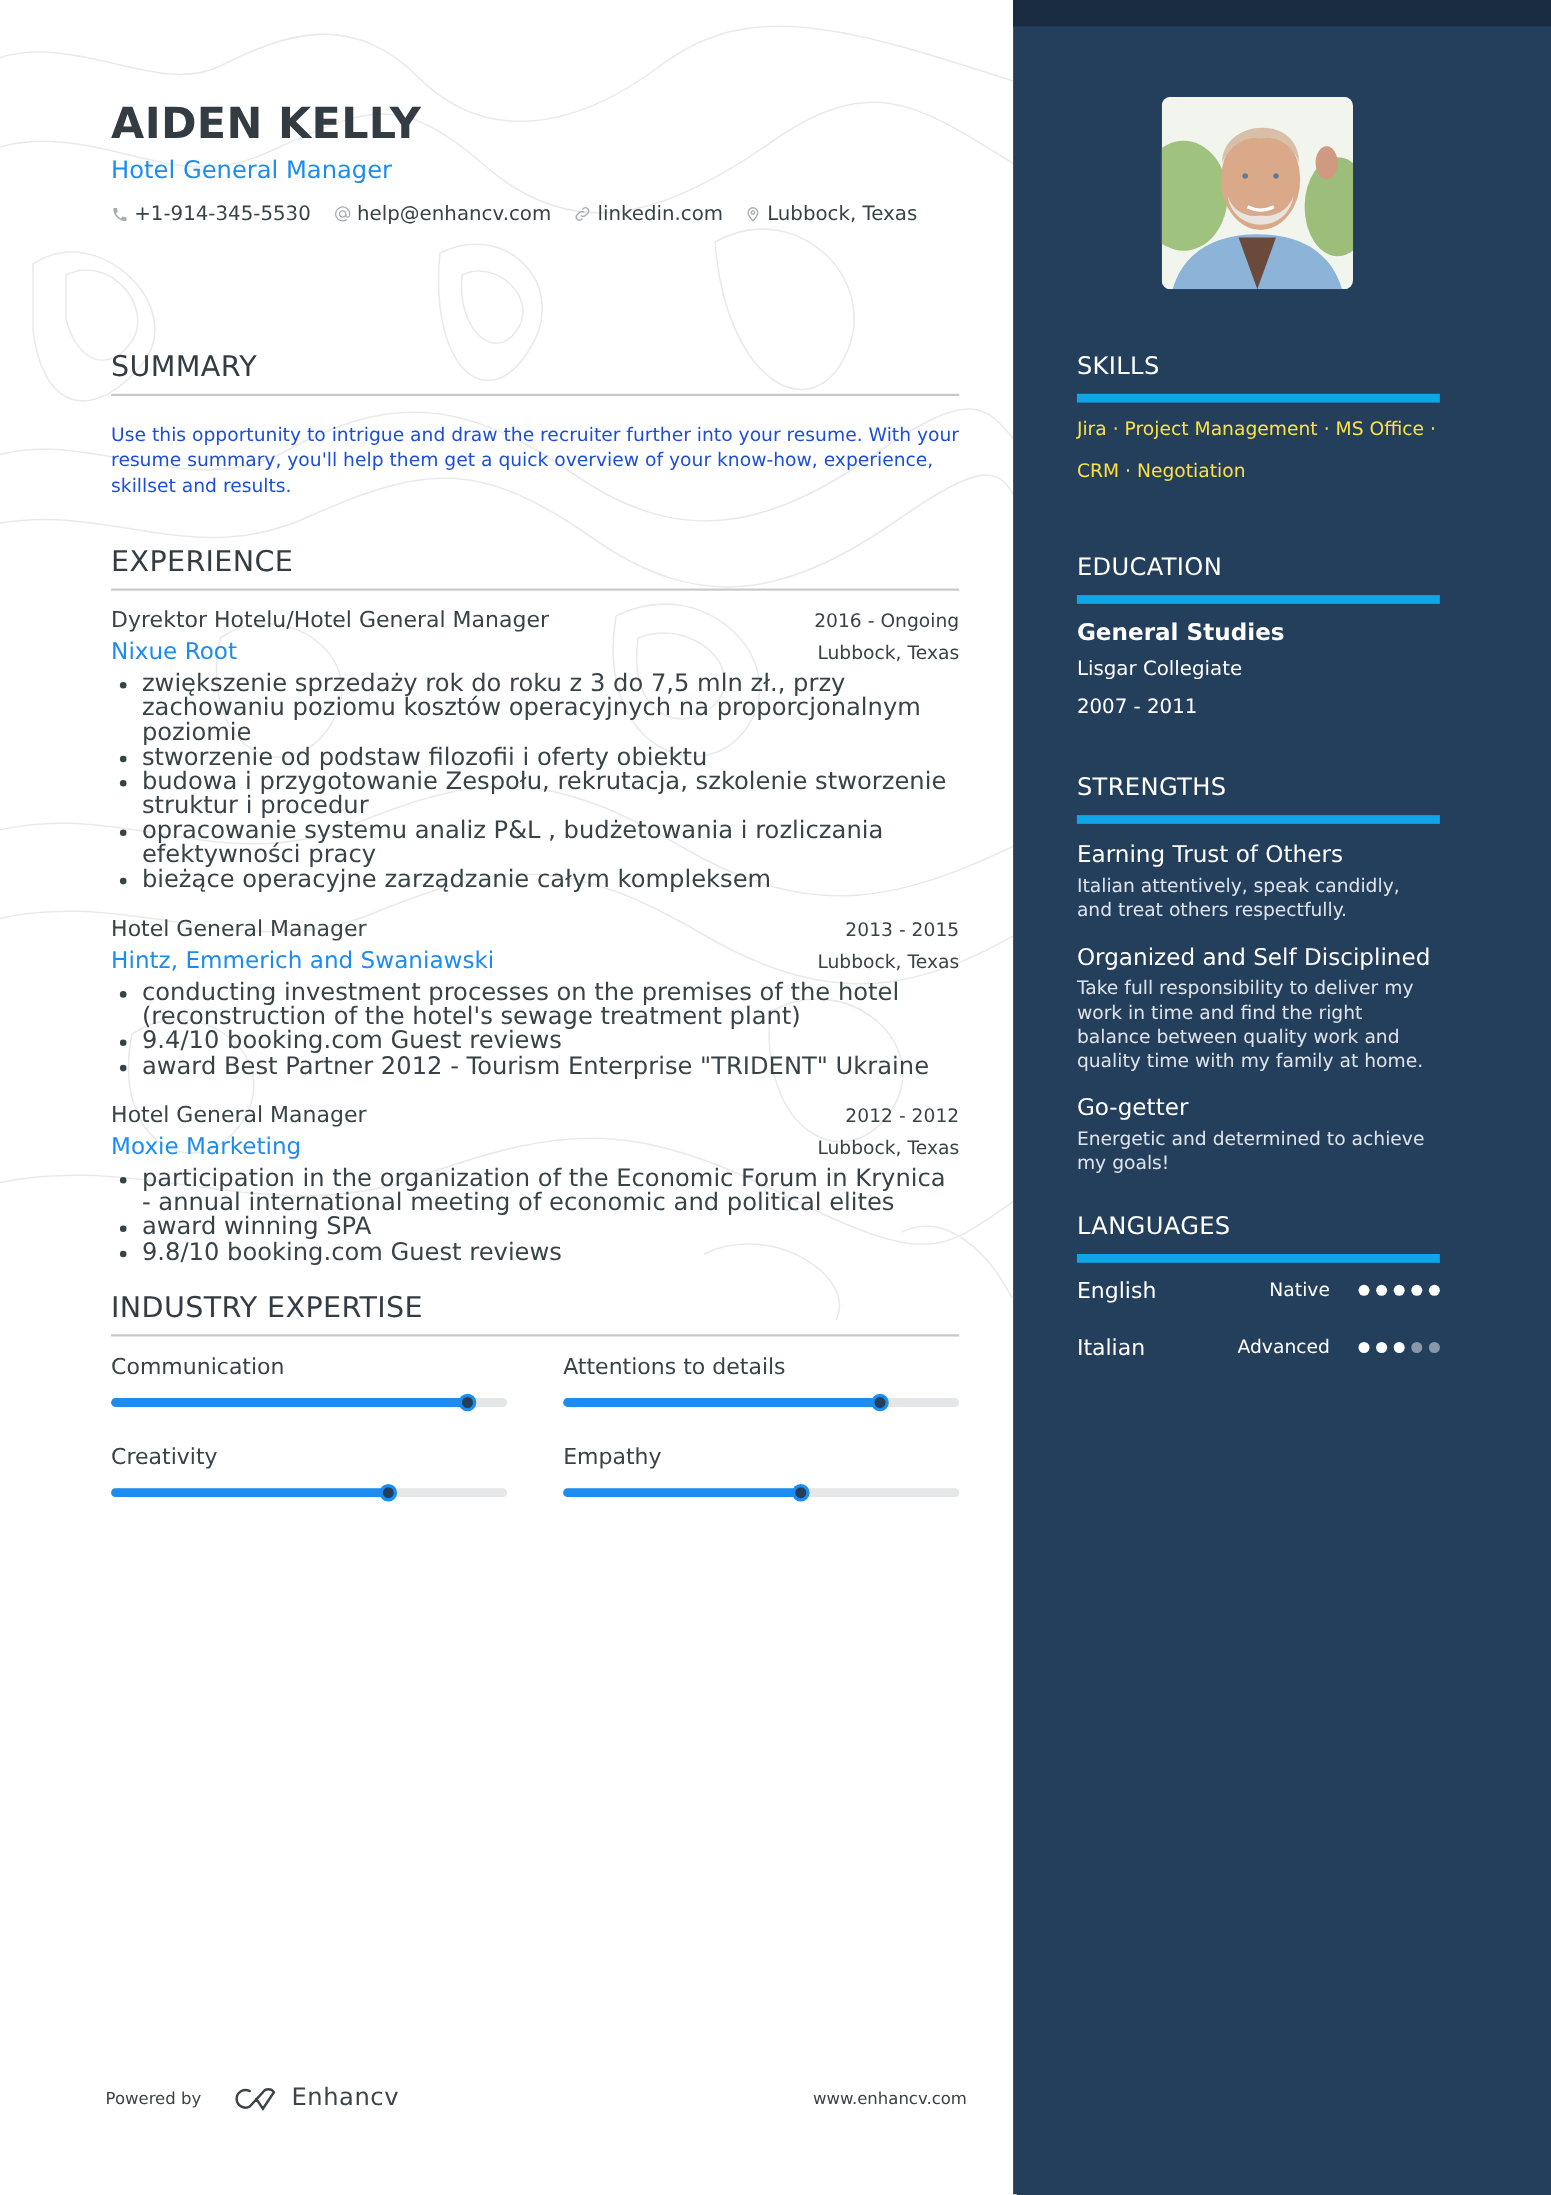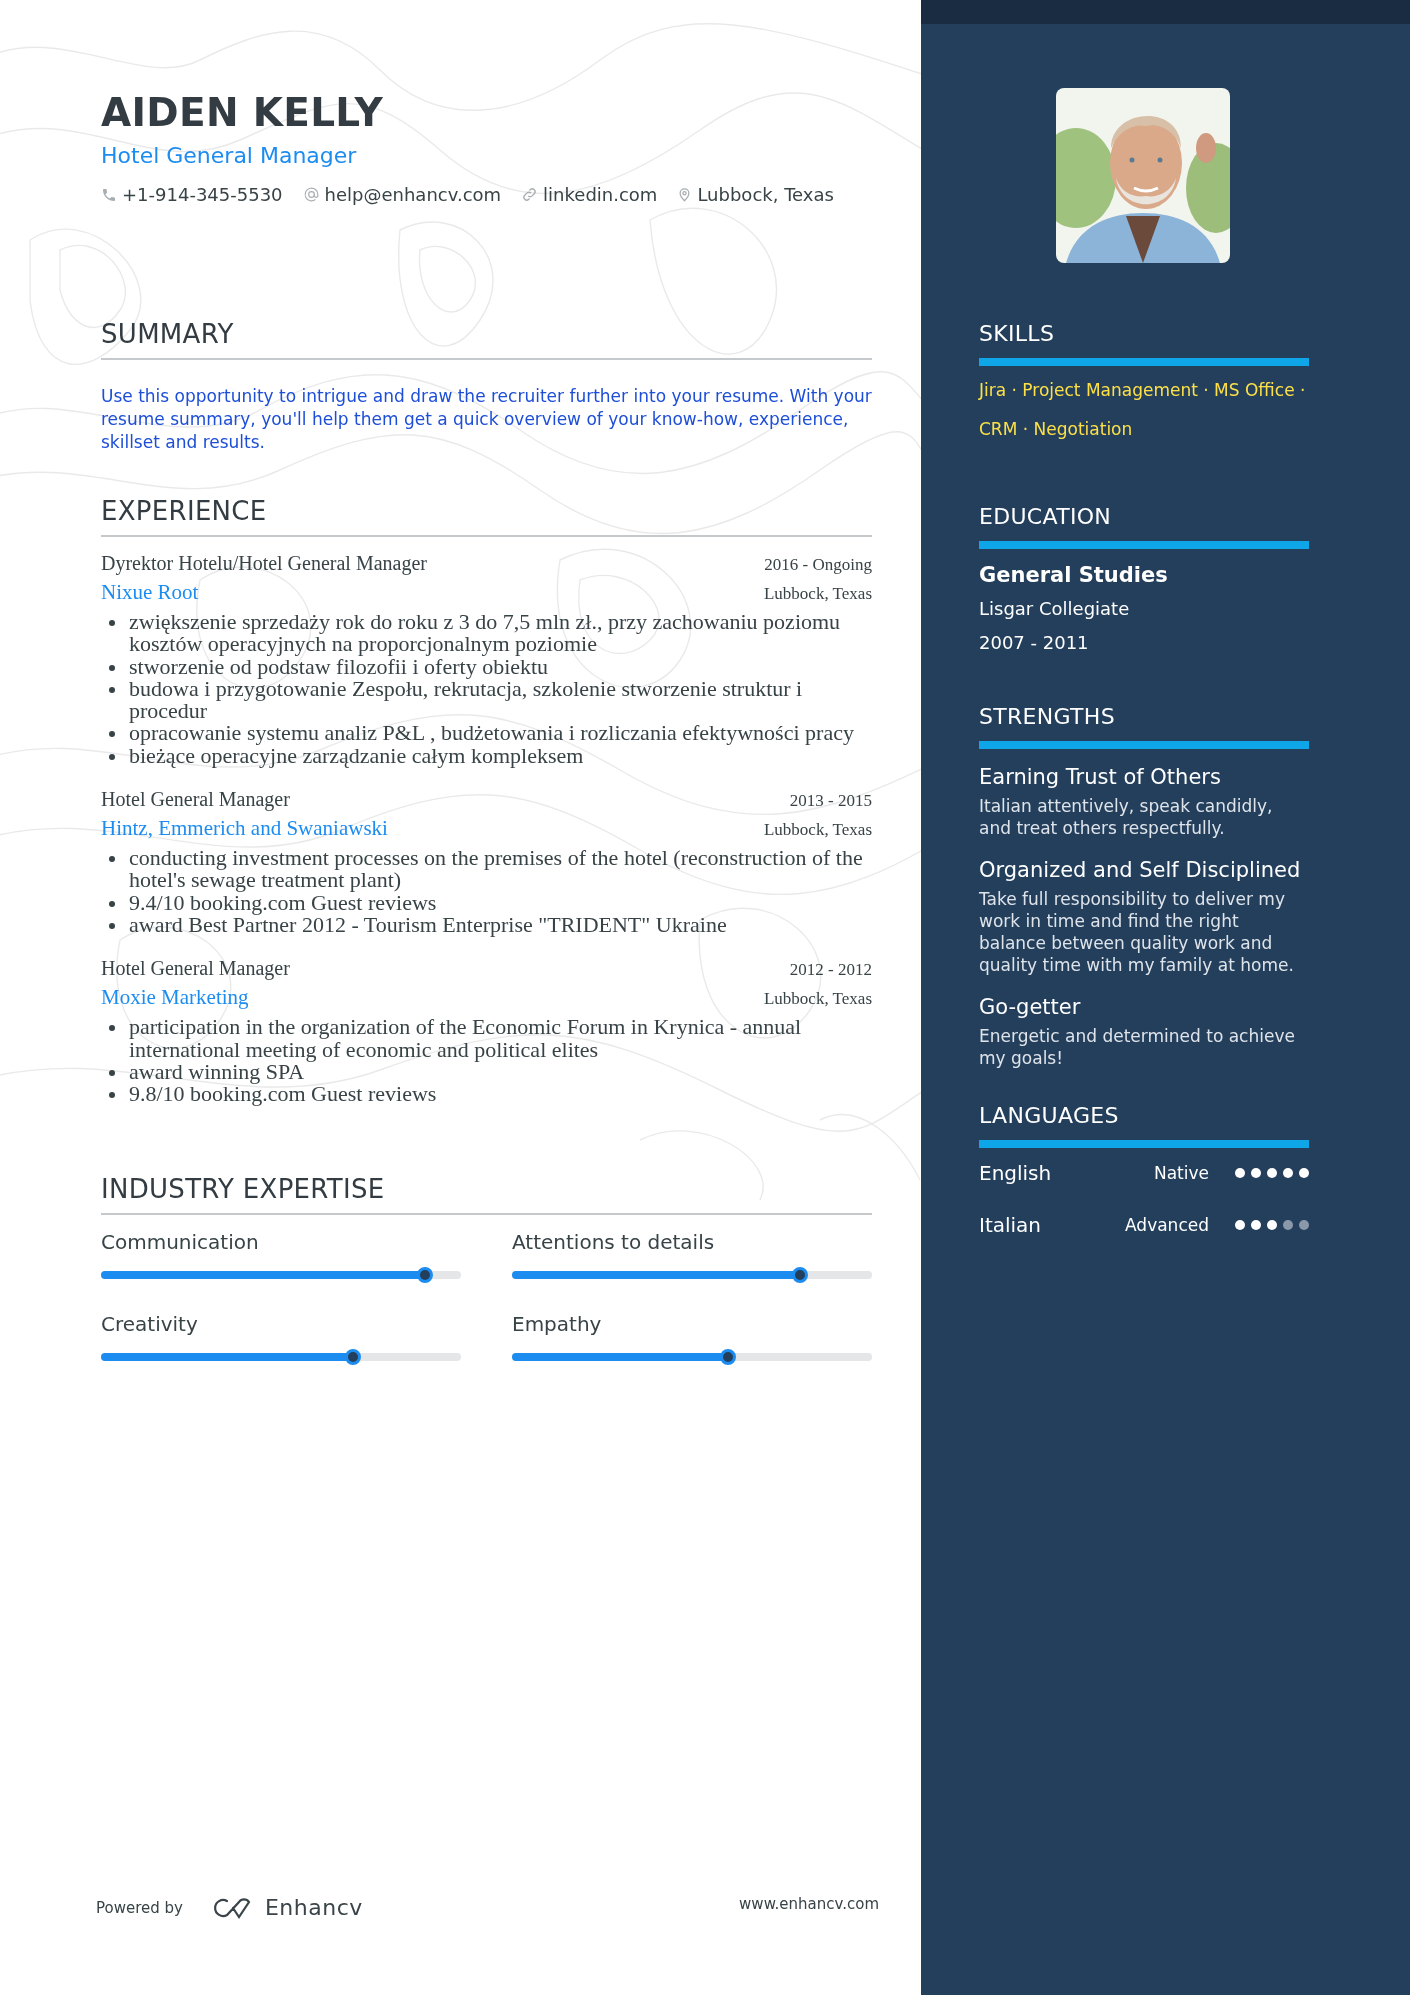--- a/index.html
+++ b/index.html
@@ -16,37 +16,37 @@
   .name { font-size: 39px; font-weight: bold; color: #333c42; letter-spacing: 0.3px; line-height: 50px; }
   .role { font-size: 22px; color: #1c8cf0; margin-top: 4px; line-height: 28px; }
   .contacts { display: flex; align-items: center; margin-top: 14px; font-size: 18px; color: #384347; white-space: nowrap; }
   .contact { display: flex; align-items: center; margin-right: 20px; }
   .contact svg { margin-right: 5px; }
 
   .section { position: absolute; left: 101px; width: 771px; }
   .sec-title { font-size: 26px; color: #333c42; letter-spacing: 0.3px; line-height: 28px; padding-bottom: 10px; border-bottom: 2px solid #c6c9cb; }
   .summary-text { font-size: 17px; line-height: 23px; color: #1d4ed8; margin-top: 25px; }
 
-  .job { margin-top: 12px; font-family: Liberation Serif, serif; }
+  .job { margin-top: 12px; }
   .job-row { display: flex; justify-content: space-between; align-items: baseline; }
   .job-title { font-size: 20px; color: #384347; line-height: 28px; }
   .job-date { font-size: 17px; color: #384347; }
   .company { font-size: 21px; color: #1c8cf0; line-height: 30px; }
   .job-loc { font-size: 17px; color: #384347; }
   .bullets { list-style: none; margin-top: 4px; }
   .bullets li { position: relative; padding-left: 28px; font-size: 22px; line-height: 22.3px; color: #384347; }
   .bullets li::before { content: ""; position: absolute; left: 8px; top: 9px; width: 6px; height: 6px; border-radius: 50%; background: #384347; }
 
   .skills-grid { display: grid; grid-template-columns: 360px 360px; column-gap: 51px; row-gap: 32px; margin-top: 14px; }
   .skill-name { font-size: 20px; color: #384347; line-height: 26px; }
   .slider { position: relative; height: 8px; margin-top: 16px; background: #e4e6e7; border-radius: 4px; }
   .slider-fill { position: absolute; left: 0; top: 0; height: 8px; background: #1c8cf0; border-radius: 4px; }
   .slider-knob { position: absolute; top: -4px; width: 16px; height: 16px; border-radius: 50%; background: #233f5c; border: 3px solid #1c8cf0; margin-left: -8px; }
 
-  .footer { position: absolute; left: 96px; top: 1895px; width: 783px; display: flex; justify-content: space-between; font-size: 15px; color: #384347; }
+  .footer { position: absolute; left: 96px; top: 1895px; width: 783px; display: flex; align-items: center; justify-content: space-between; font-size: 15px; color: #384347; }
   .footer-left { display: flex; align-items: center; }
   .brand { display: flex; align-items: center; margin-left: 26px; font-size: 22px; color: #3b4449; letter-spacing: 0.5px; }
   .brand svg { margin-right: 8px; }
 
   .photo { position: absolute; left: 135px; top: 88px; width: 174px; height: 175px; border-radius: 8px; overflow: hidden; }
 
   .sblock { position: absolute; left: 58px; width: 330px; color: #ffffff; }
   .s-title { font-size: 22px; color: #ffffff; letter-spacing: 0.3px; line-height: 28px; padding-bottom: 10px; border-bottom: 8px solid #0ea5e9; }
   .s-skills { font-size: 17px; line-height: 39px; margin-top: 5px; color: #fde047; }
   .edu-degree { font-size: 21px; font-weight: bold; margin-top: 12px; line-height: 28px; }

